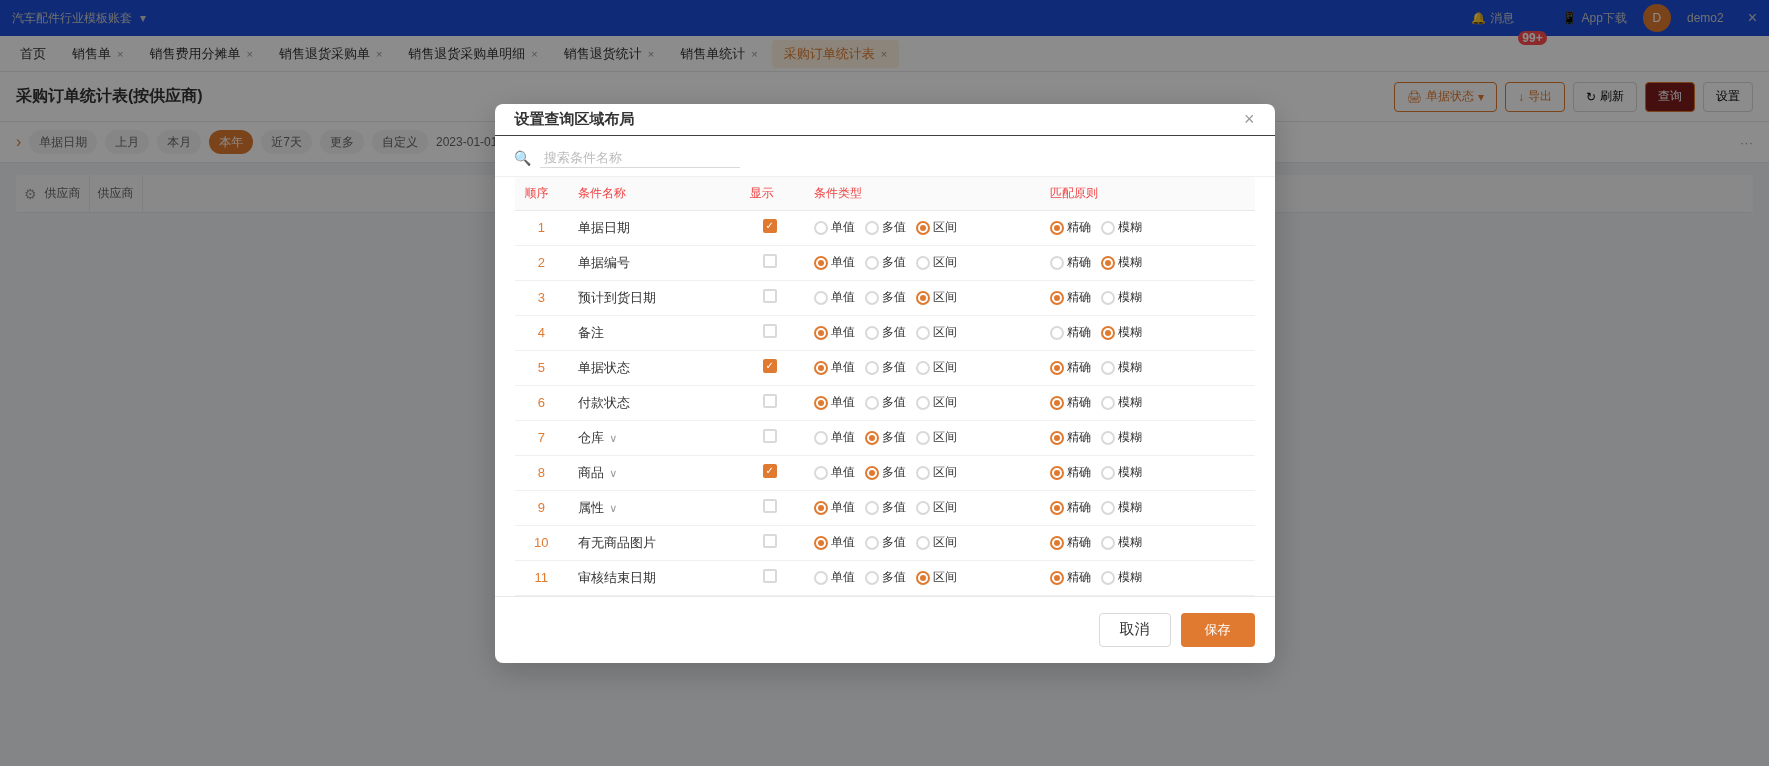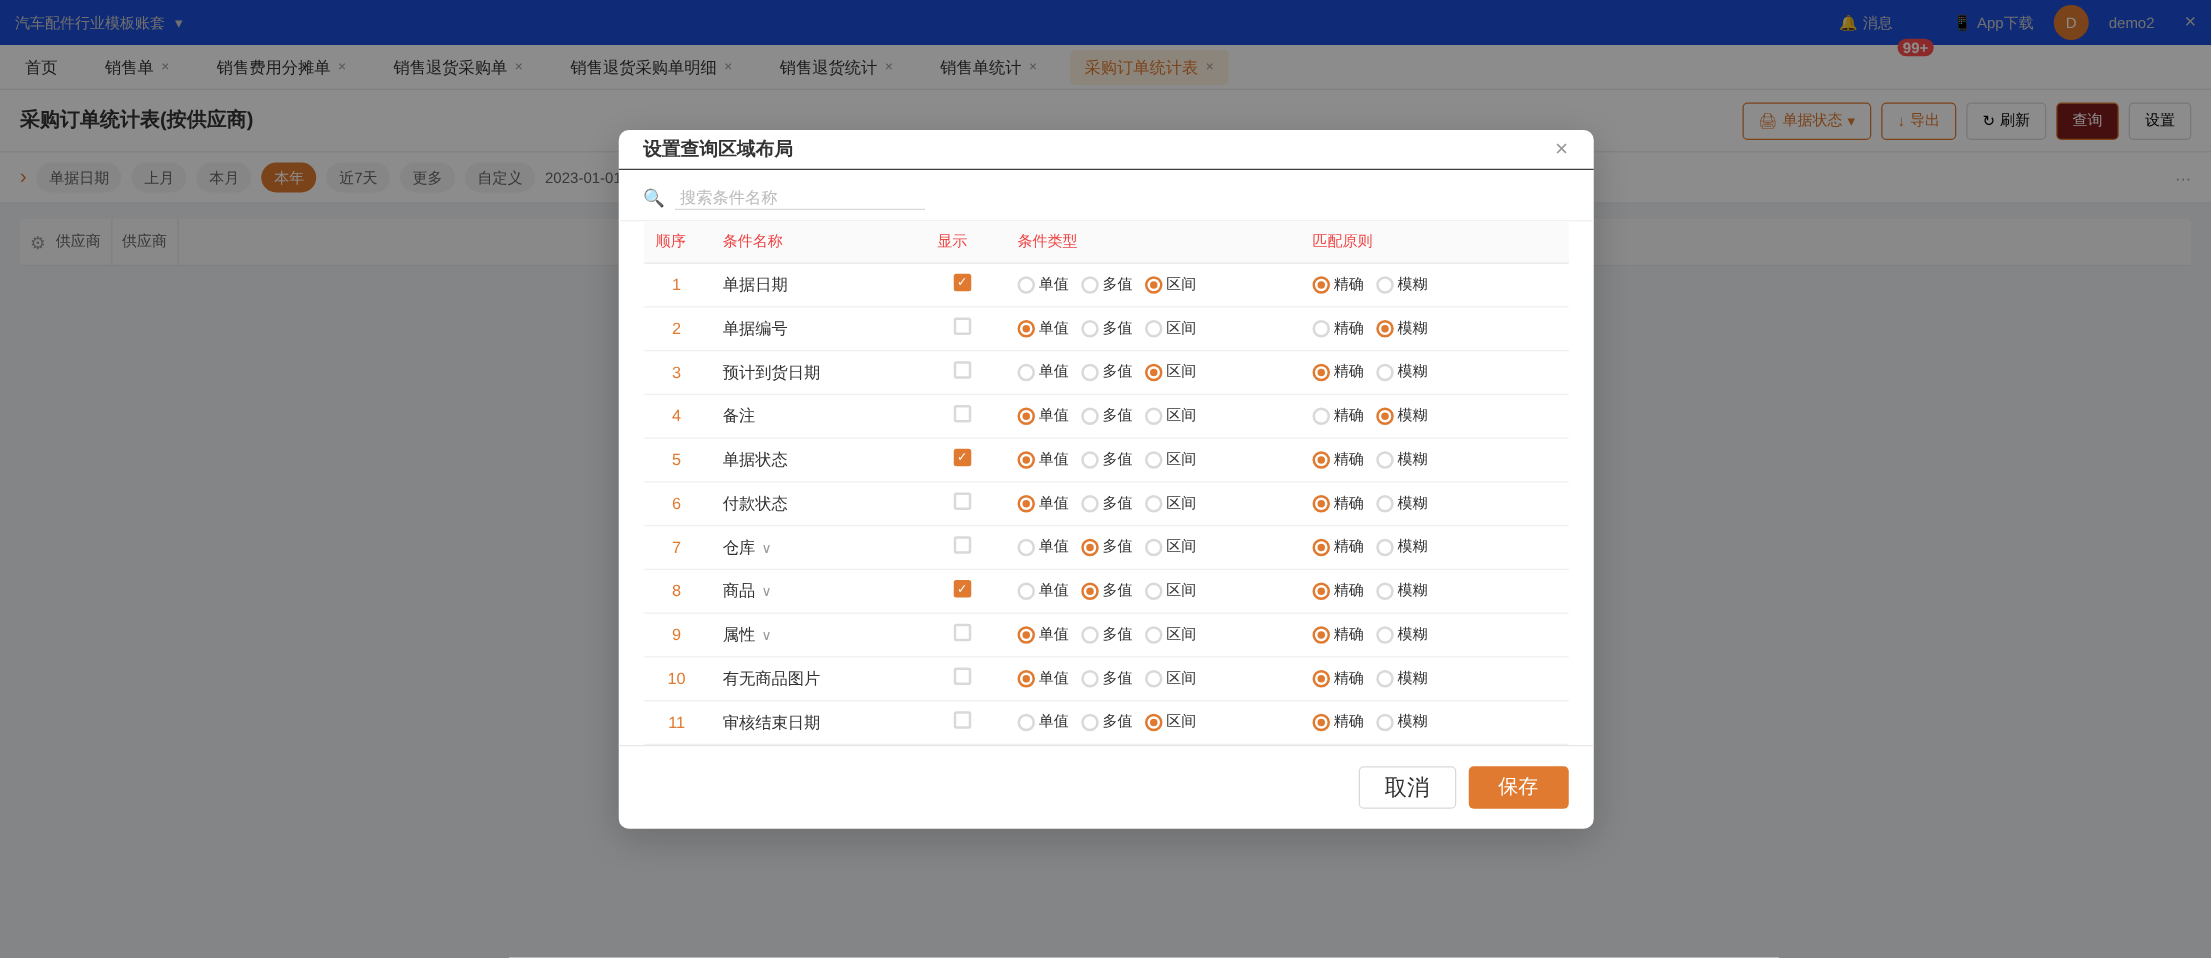--- a/index.html
+++ b/index.html
@@ -38,21 +38,21 @@
     .close-x { color: #ccc; cursor: pointer; font-size: 16px; margin-left: 8px; }
 
     
     .tab-bar {
       height: 36px;
       background: #fff;
       display: flex;
       align-items: center;
       padding: 0 8px;
       border-bottom: 1px solid #e8e8e8;
-      gap: 14px;
+      gap: 2px;
     }
     .tab-item {
       height: 28px;
       padding: 0 12px;
       display: flex;
       align-items: center;
       gap: 6px;
       border-radius: 4px;
       cursor: pointer;
       font-size: 13px;
@@ -270,32 +270,32 @@
       gap: 10px;
       border-top: 1px solid #e8e8e8;
     }
     .btn-cancel {
       height: 34px;
       padding: 0 20px;
       border: 1px solid #d9d9d9;
       border-radius: 4px;
       background: #fff;
       cursor: pointer;
-      font-size: 18px;
+      font-size: 15px;
       color: #333;
     }
     .btn-save {
       height: 34px;
       padding: 0 24px;
       border: none;
       border-radius: 4px;
       background: #e07a30;
       color: #fff;
       cursor: pointer;
-      font-size: 16px;
+      font-size: 13px;
       font-weight: 500;
     }
 
     
     .modal-table-container::-webkit-scrollbar { width: 6px; }
     .modal-table-container::-webkit-scrollbar-thumb { background: #d9d9d9; border-radius: 3px; }
 
     .order-num { color: #e07a30; }
     .dropdown-arrow { font-size: 11px; color: #999; margin-left: 2px; }
 

